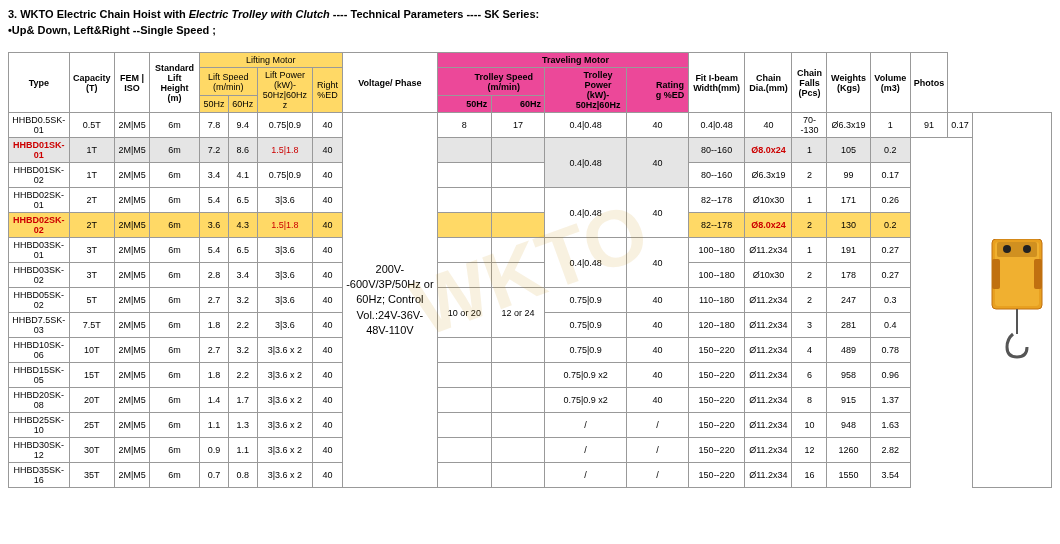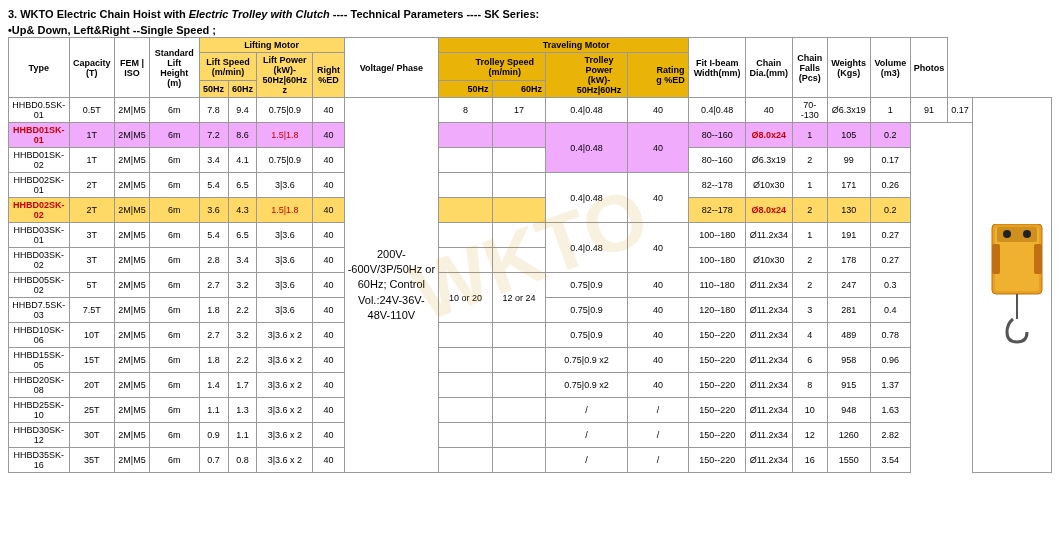--- a/index.html
+++ b/index.html
@@ -12,42 +12,42 @@
     }
     .title {
       font-size: 11px;
       font-weight: bold;
       margin-bottom: 4px;
       color: #000;
     }
     .subtitle {
       font-size: 11px;
       font-weight: bold;
-      margin-bottom: 1px;
+      margin-bottom: 16px;
       color: #000;
     }
     .italic { font-style: italic; }
     table {
       border-collapse: collapse;
       width: 100%;
       font-size: 9px;
     }
     th, td {
       border: 1px solid #999;
       text-align: center;
       padding: 2px 3px;
       vertical-align: middle;
     }
     .header-lifting {
       background-color: #ffd966;
       color: #000;
-      font-weight: bold;
+      font-weight: normal;
     }
     .header-traveling {
-      background-color: #eab308;
+      background-color: #ec4899;
       color: #000;
       font-weight: bold;
       padding-left: 28px;
     }
     .header-normal {
       background-color: #fff;
       font-weight: bold;
     }
     .watermark {
       position: absolute;
@@ -150,21 +150,21 @@
 
         <line x1="40" y1="70" x2="40" y2="95" stroke="#555" stroke-width="2"></line>
 
         <path d="M36 95 Q30 100 30 108 Q30 118 40 118 Q50 118 50 108" stroke="#555" stroke-width="3" fill="none"></path>
 
         <line x1="20" y1="0" x2="20" y2="-10" stroke="#888" stroke-width="2" stroke-dasharray="3,2"></line>
 
         <path d="M10 0 Q10 -8 20 -8 Q30 -8 30 0" stroke="#555" stroke-width="2.5" fill="none"></path>
       </svg></td>
           </tr>
-          <tr style="background-color: #f0abfc; margin-top: 21px;">
+          <tr style="background-color: #e5e5e5; margin-top: 21px;">
             <td style="color: rgb(204, 0, 0); font-weight: bold;">HHBD01SK-01</td>
             <td>1T</td>
             <td>2M|M5</td>
             <td>6m</td>
             <td>7.2</td>
             <td>8.6</td>
             <td style="color: rgb(204, 0, 0);">1.5|1.8</td>
             <td>40</td>
             <td></td>
             <td></td>

